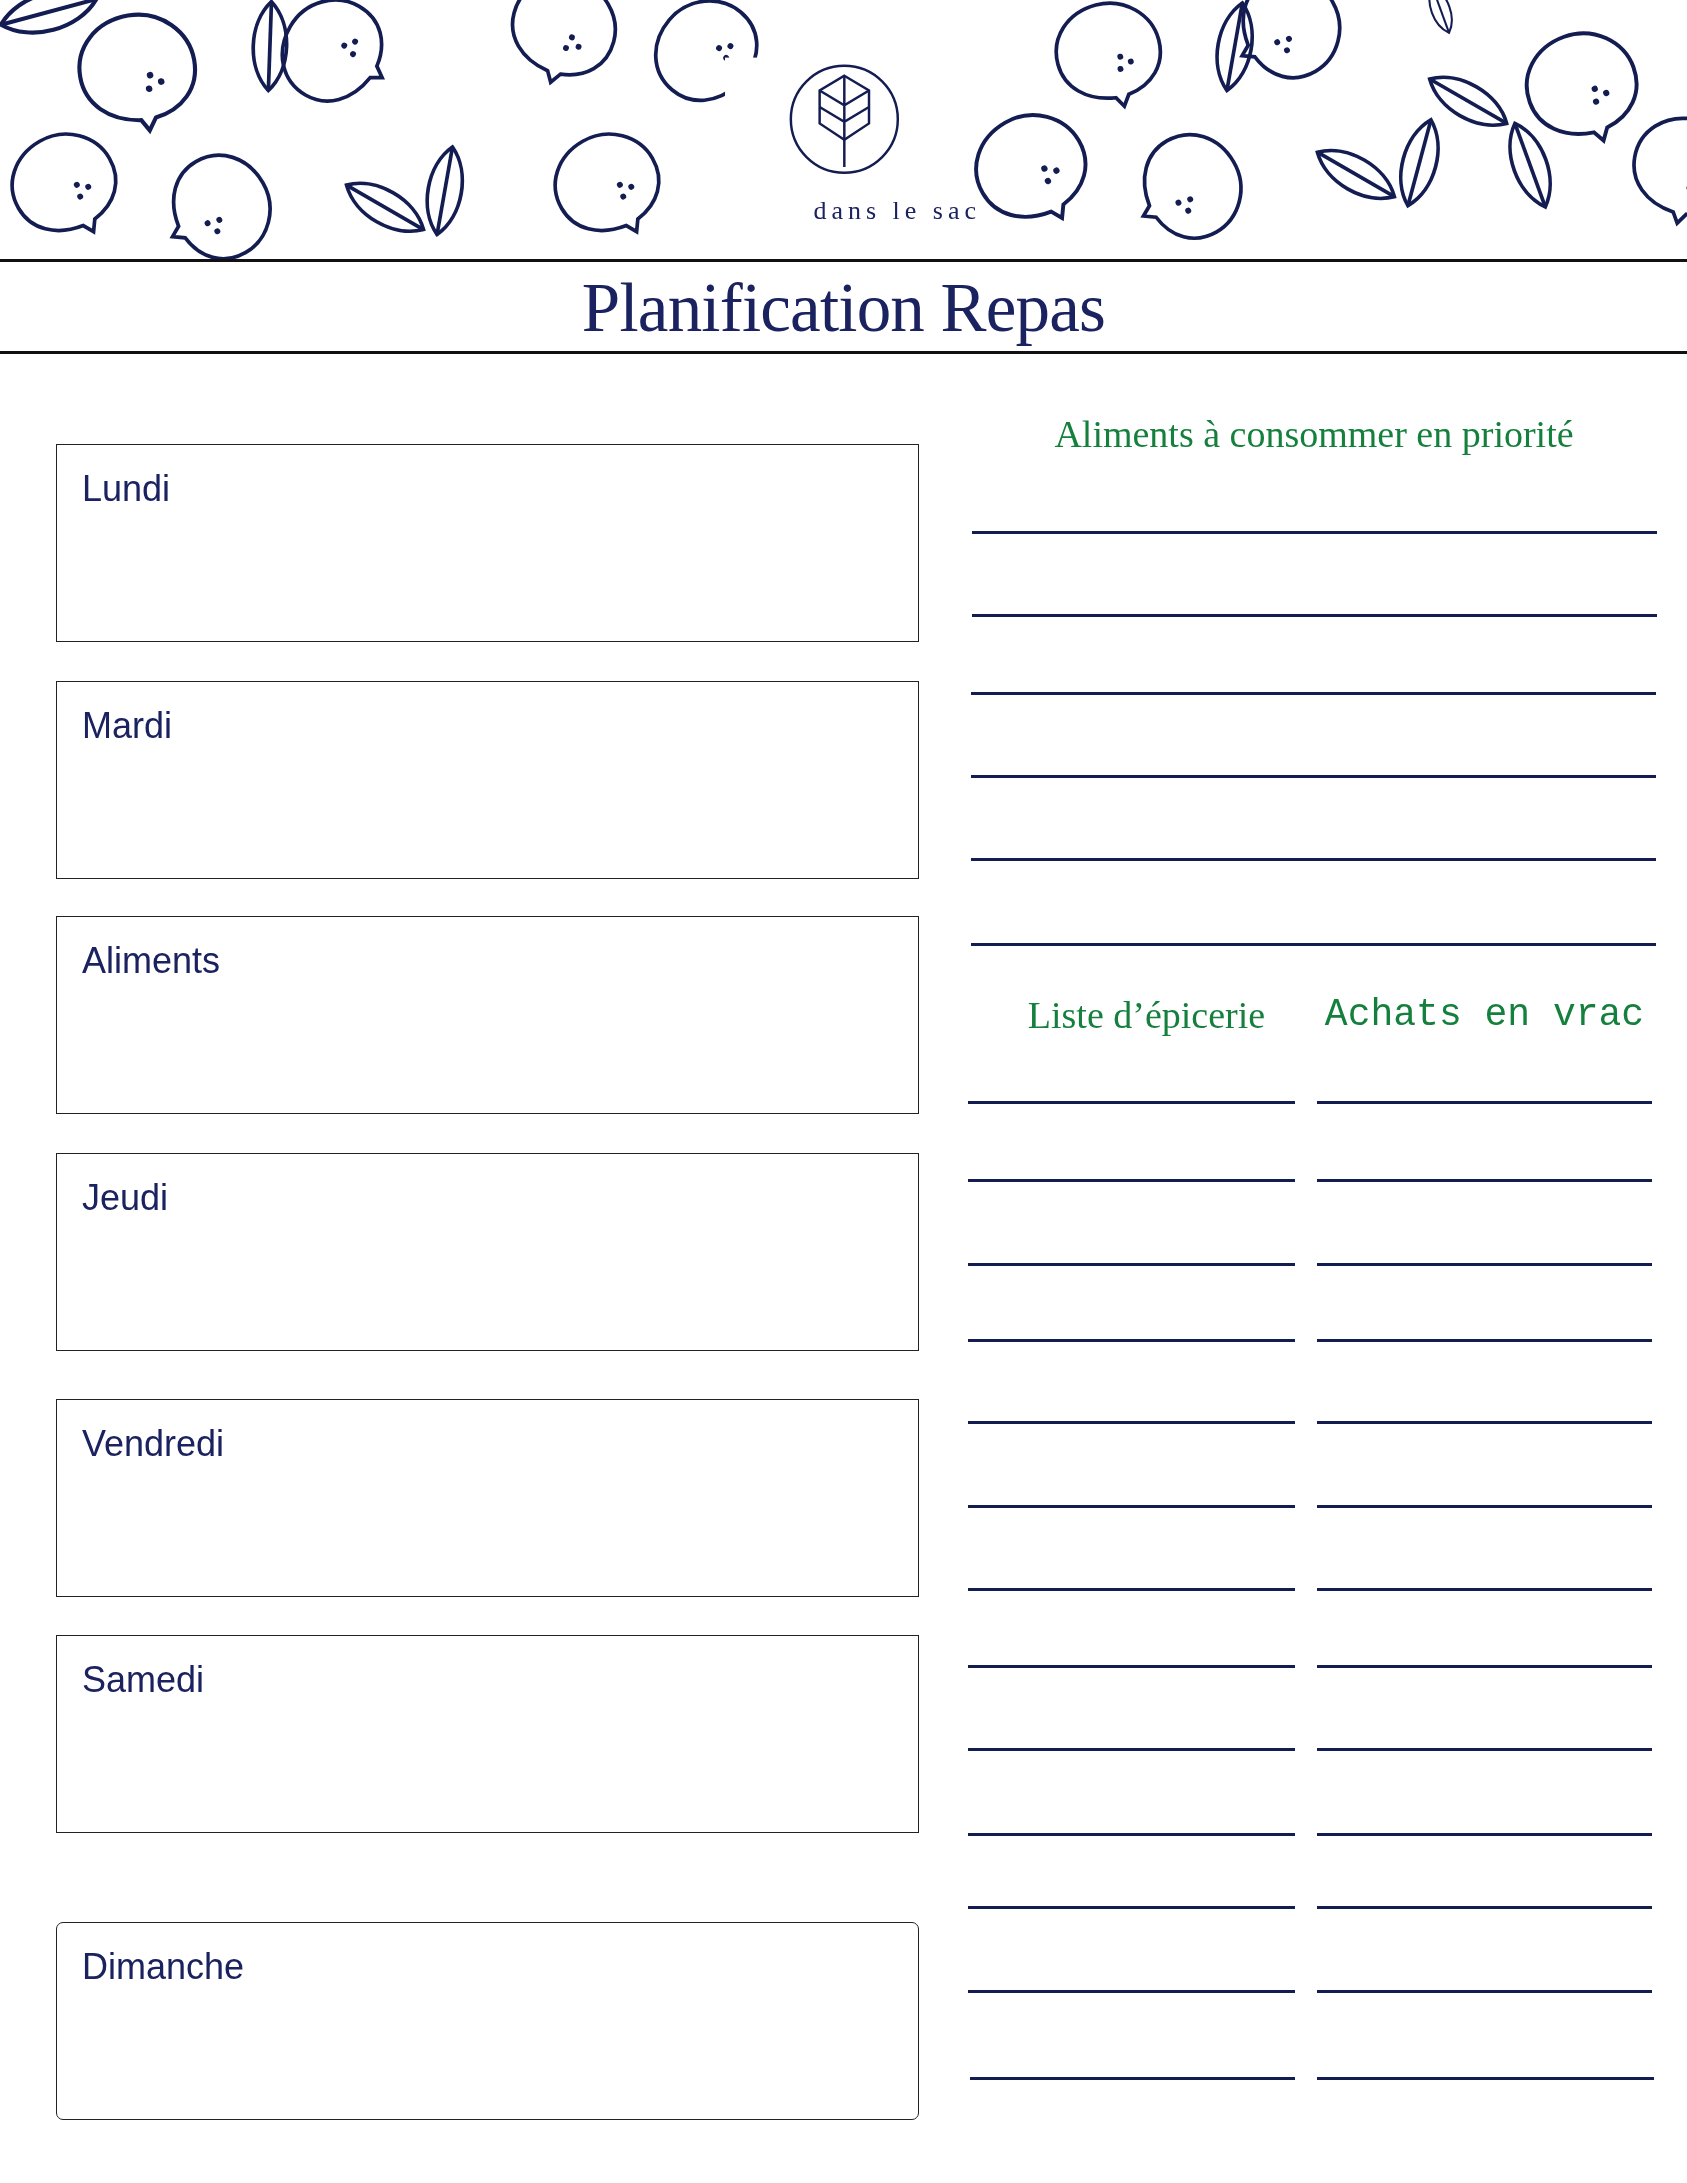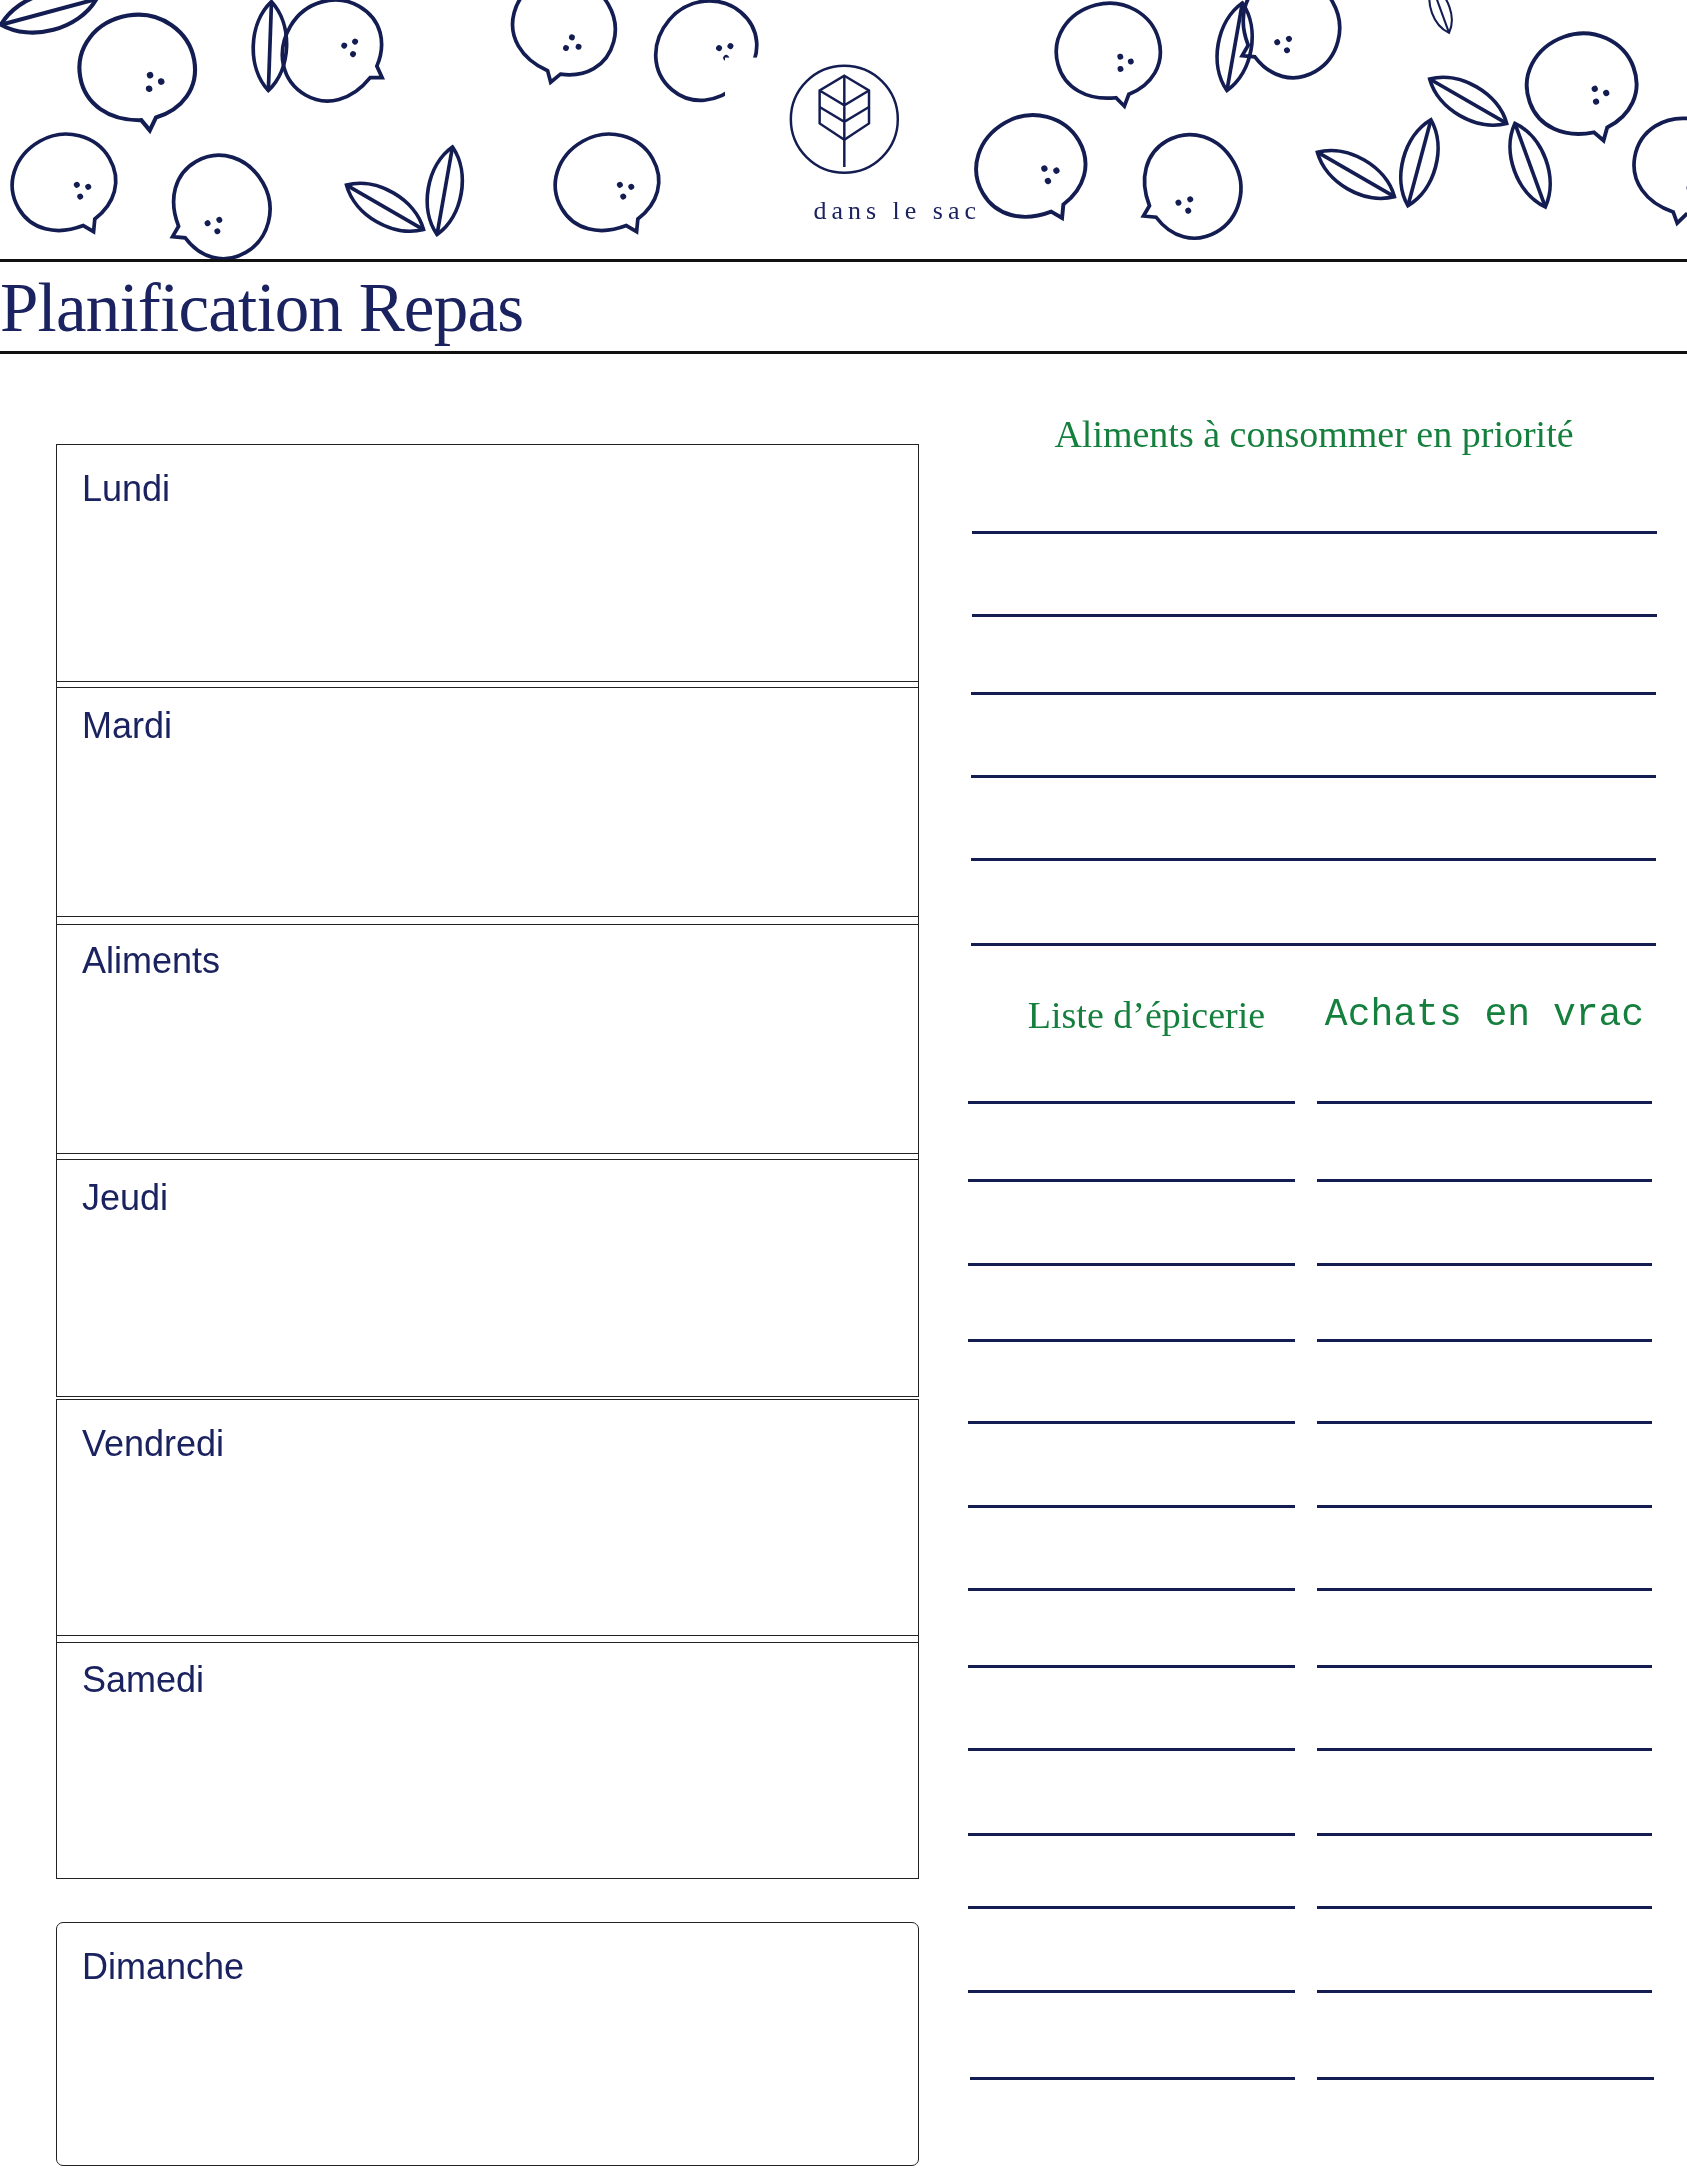--- a/index.html
+++ b/index.html
@@ -1,21 +1,21 @@
 <!DOCTYPE html>
 <html style="font-size:13px"><head>
 <meta charset="utf-8">
 <style>
   html, body { margin:0; padding:0; }
   body { width:1687px; height:2183px; background:#ffffff; position:relative; overflow:hidden; font-family:"Liberation Sans", sans-serif; color:#1b2260; }
   #header-art { position:absolute; left:0; top:0; width:1687px; height:260px; }
   .rule { position:absolute; left:0; width:1687px; height:3.3px; background:#111; }
-  .title { position:absolute; left:0; width:1687px; top:265px; height:86px; font-family:"Liberation Serif", serif; font-size:69px; line-height:86px; color:#1b2260; letter-spacing:-0.8px; }
+  .title { position:absolute; left:0; width:1687px; top:265px; height:86px; text-align:center; font-family:"Liberation Serif", serif; font-size:69px; line-height:86px; color:#1b2260; letter-spacing:-0.8px; }
   .brand { position:absolute; left:709px; width:272px; top:196px; text-align:right; font-family:"Liberation Serif", serif; font-size:26px; letter-spacing:5px; color:#1b2260; }
-  .day-box { position:absolute; left:56px; width:863px; height:244px; border:1.6px solid #222; box-sizing:border-box;padding-left:19px; }
+  .day-box { position:absolute; left:56px; width:863px; height:198px; border:1.6px solid #222; box-sizing:border-box;padding-left:19px; }
   .day-label { position:absolute; left:25px; top:23px; font-size:36px; color:#1b2260; }
   .section-title { position:absolute; font-family:"Liberation Serif", serif; font-size:38px; color:#15803d; text-align:center; white-space:nowrap; }
   .line { position:absolute; height:3.3px; background:#141d52; }
 </style>
 </head>
 <body>
 
 <svg id="header-art" viewBox="0 0 2048 316" xmlns="http://www.w3.org/2000/svg">
   <defs>
     <g id="lemon">

